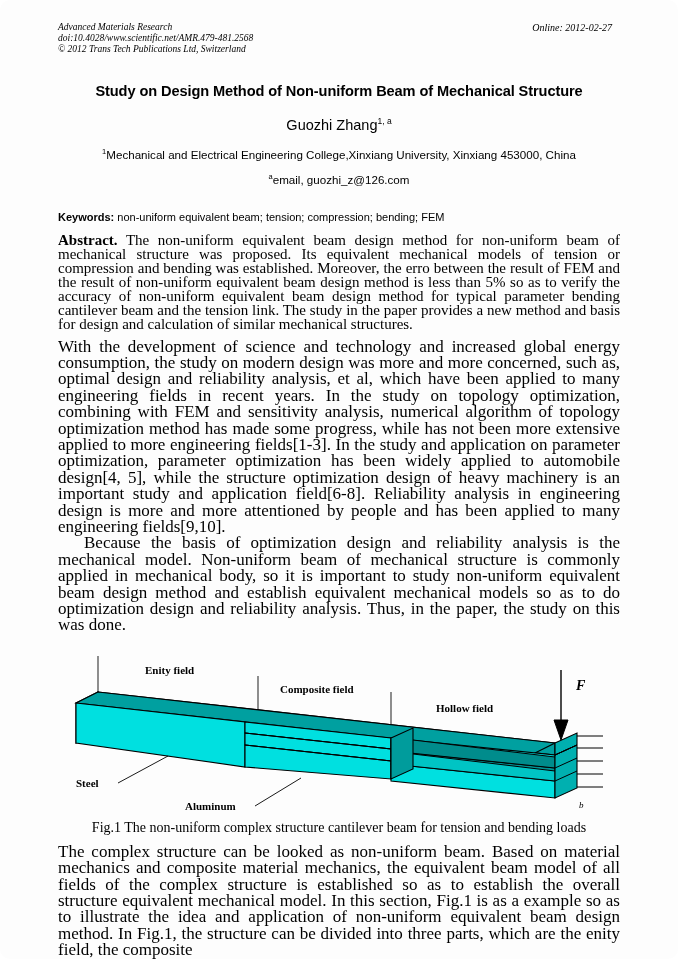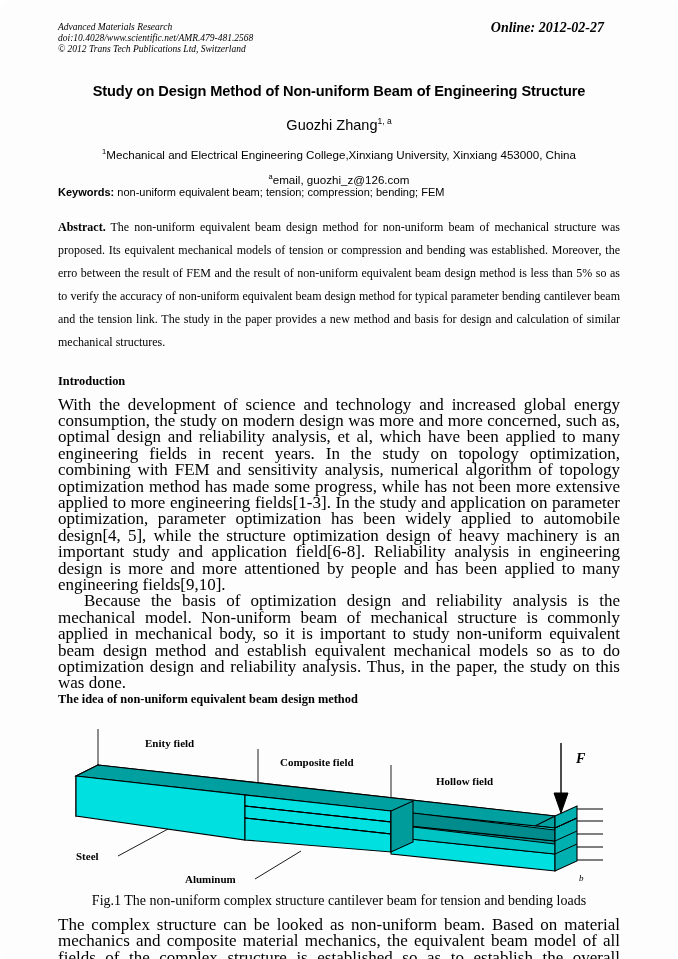--- a/index.html
+++ b/index.html
@@ -38,25 +38,24 @@
     font-style: italic;
     font-size: 9.5px;
     line-height: 11.2px;
   }
   .masthead .journal { display: block; }
   .masthead .issn { display: block; }
   .masthead .doi { display: block; }
   .masthead .copyright { display: block; }
   .masthead .online {
     position: absolute;
-    right: 16px;
+    right: 8px;
     top: 0;
     font-style: italic;
-    font-size: 14px;
-    font-weight: bold;
+    font-size: 10px;
   }
 
   
   .title {
     text-align: center;
     font-family: "Liberation Sans", sans-serif;
     font-weight: bold;
     font-size: 14.6px;
     margin-top: 11px;
     letter-spacing: -0.1px;
@@ -80,29 +79,30 @@
     font-family: "Liberation Sans", sans-serif;
     font-size: 11.6px;
     margin-top: 11px;
   }
   .email sup { font-size: 7.5px; vertical-align: super; }
 
   
   .keywords {
     font-family: "Liberation Sans", sans-serif;
     font-size: 11px;
+    margin-top: 25px;
   }
   .keywords .lbl { font-weight: bold; }
 
   
   .abstract {
-    margin-top: 18px;
-    font-family: "Liberation Serif", serif;
-    font-size: 12px;
-    line-height: 23px;
+    margin-top: 10px;
+    font-family: "Liberation Serif", serif;
+    font-size: 15px;
+    line-height: 14px;
     text-align: justify;
   }
   .abstract .lbl { font-weight: bold; }
 
   .heading {
     font-family: "Liberation Serif", serif;
     font-weight: bold;
     font-size: 12.4px;
     margin-top: 20px;
   }
@@ -156,21 +156,21 @@
 <div class="page">
   <div class="content">
 
     <div class="masthead">
       <span class="journal">Advanced Materials Research</span>
       <span class="doi">doi:10.4028/www.scientific.net/AMR.479-481.2568</span>
       <span class="copyright">© 2012 Trans Tech Publications Ltd, Switzerland</span>
       <span class="online">Online: 2012-02-27</span>
     </div>
 
-    <div class="title">Study on Design Method of Non-uniform Beam of Engineering Structure</div>
+    <div class="title">Study on Design Method of Non-uniform Beam of Mechanical Structure</div>
 
     <div class="author">
       <span>Guozhi Zhang</span><sup>1, a</sup>
     </div>
 
     <div class="affiliation">
       <sup>1</sup><span>Mechanical and Electrical Engineering College,Xinxiang University, Xinxiang 453000, China</span>
     </div>
 
     <div class="email">
@@ -178,24 +178,22 @@
     </div>
 
     <div class="keywords">
       <span class="lbl">Keywords:</span><span> non-uniform equivalent beam; tension; compression; bending;  FEM</span>
     </div>
 
     <div class="abstract">
       <span class="lbl">Abstract.</span><span> The non-uniform equivalent beam design method for non-uniform beam of mechanical structure was proposed. Its equivalent mechanical models of tension or compression and bending was established. Moreover, the erro between the result of FEM and the result of non-uniform equivalent beam design method is less than 5% so as to verify the accuracy of non-uniform equivalent beam design method for typical parameter bending cantilever beam and the tension link. The study in the paper provides a new method and basis for design and calculation of similar mechanical structures.</span>
     </div>
 
-    <div class="heading">Introduction</div>
     <div class="para">With the development of science and technology and increased global energy consumption, the study on modern design was more and more concerned, such as, optimal design and reliability analysis, et al, which have been applied to many engineering fields in recent years. In the study on topology optimization, combining with FEM and sensitivity analysis, numerical algorithm of topology optimization method has made some progress, while has not been more extensive applied to more engineering fields[1-3]. In the study and application on parameter optimization, parameter optimization has been widely applied to automobile design[4, 5], while the structure optimization design of heavy machinery is an important study and application field[6-8]. Reliability analysis in engineering design is more and more attentioned by people and has been applied to many engineering fields[9,10].</div>
     <div class="para indent">Because the basis of optimization design and reliability analysis is the mechanical model. Non-uniform beam of mechanical structure is commonly applied in mechanical body, so it is important to study non-uniform equivalent beam design method and establish equivalent mechanical models so as to do optimization design and reliability analysis. Thus, in the paper, the study on this was done.</div>
-    <div class="heading inline-head">The idea of non-uniform equivalent beam design method</div>
 
     <div class="figure-wrap">
       <svg width="562" height="168" viewBox="0 0 562 168">
 
         <line x1="40" y1="8" x2="40" y2="56" stroke="#444" stroke-width="1.2"></line>
         <line x1="200" y1="28" x2="200" y2="106" stroke="#444" stroke-width="1.2"></line>
         <line x1="333" y1="44" x2="333" y2="130" stroke="#444" stroke-width="1.2"></line>
 
         <polygon points="18,55 40,44 40,84 18,95" fill="#00B8B8" stroke="#000" stroke-width="1.1"></polygon>
 

